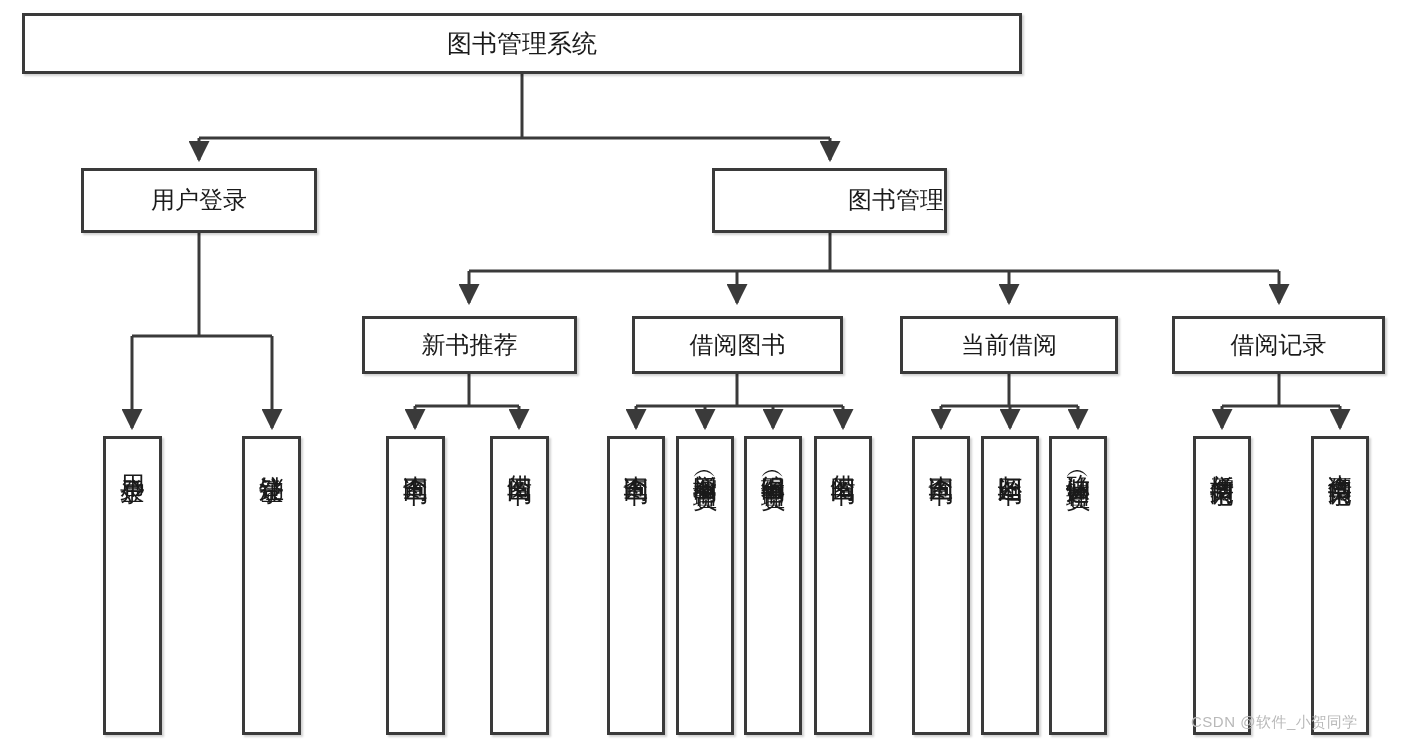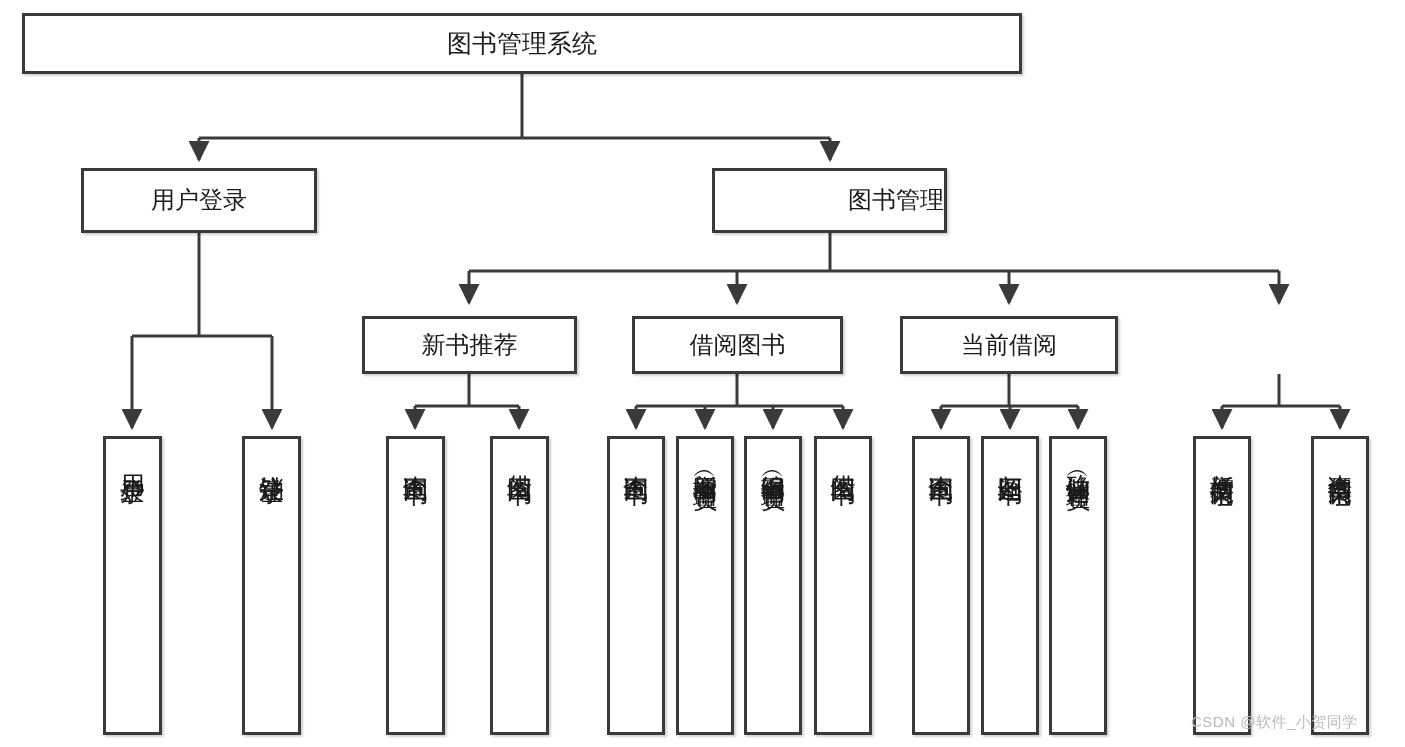--- a/index.html
+++ b/index.html
@@ -141,20 +141,23 @@
 
   <div class="node horiz" style="left:362px; top:316px; width:215px; height:58px;">
     <span class="label">新书推荐</span>
   </div>
   <div class="node horiz" style="left:632px; top:316px; width:211px; height:58px;">
     <span class="label">借阅图书</span>
   </div>
   <div class="node horiz" style="left:900px; top:316px; width:218px; height:58px;">
     <span class="label">当前借阅</span>
   </div>
+  <div class="node horiz" style="left:1172px; top:316px; width:213px; height:58px;">
+    <span class="label">借阅记录</span>
+  </div>
 
   <div class="node vert" style="left:103px; top:436px; width:59px; height:299px;">
     <span class="label">用户登录</span>
   </div>
   <div class="node vert" style="left:242px; top:436px; width:59px; height:299px;">
     <span class="label">注销登录</span>
   </div>
 
   <div class="node vert" style="left:386px; top:436px; width:59px; height:299px;">
     <span class="label">查询图书</span>

